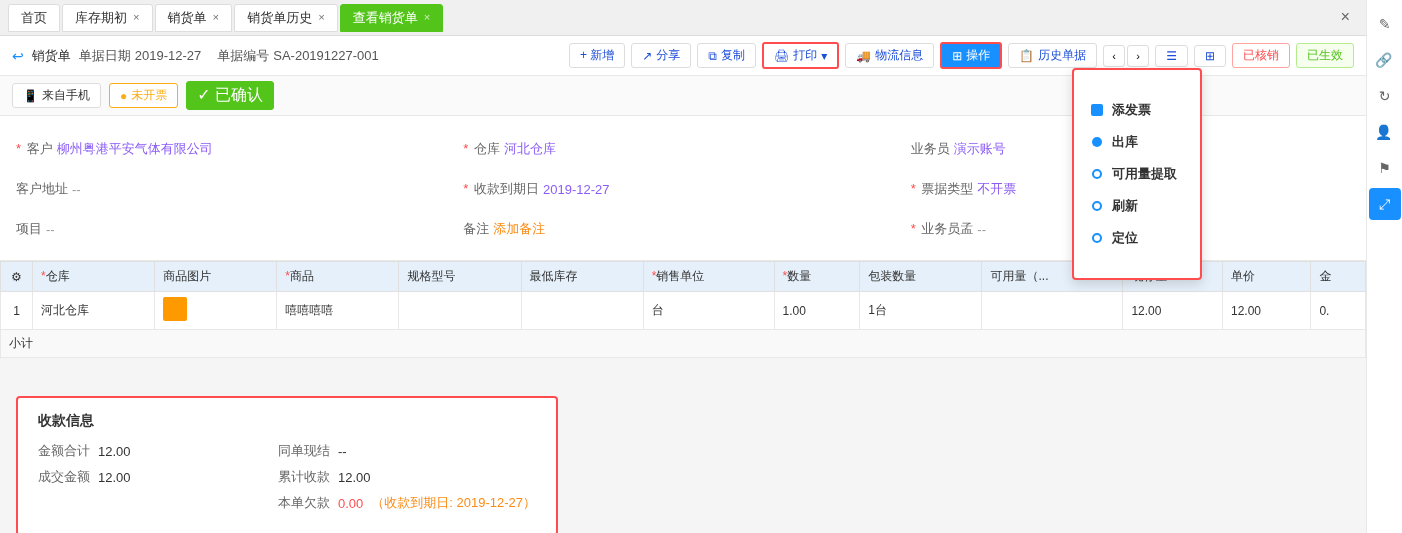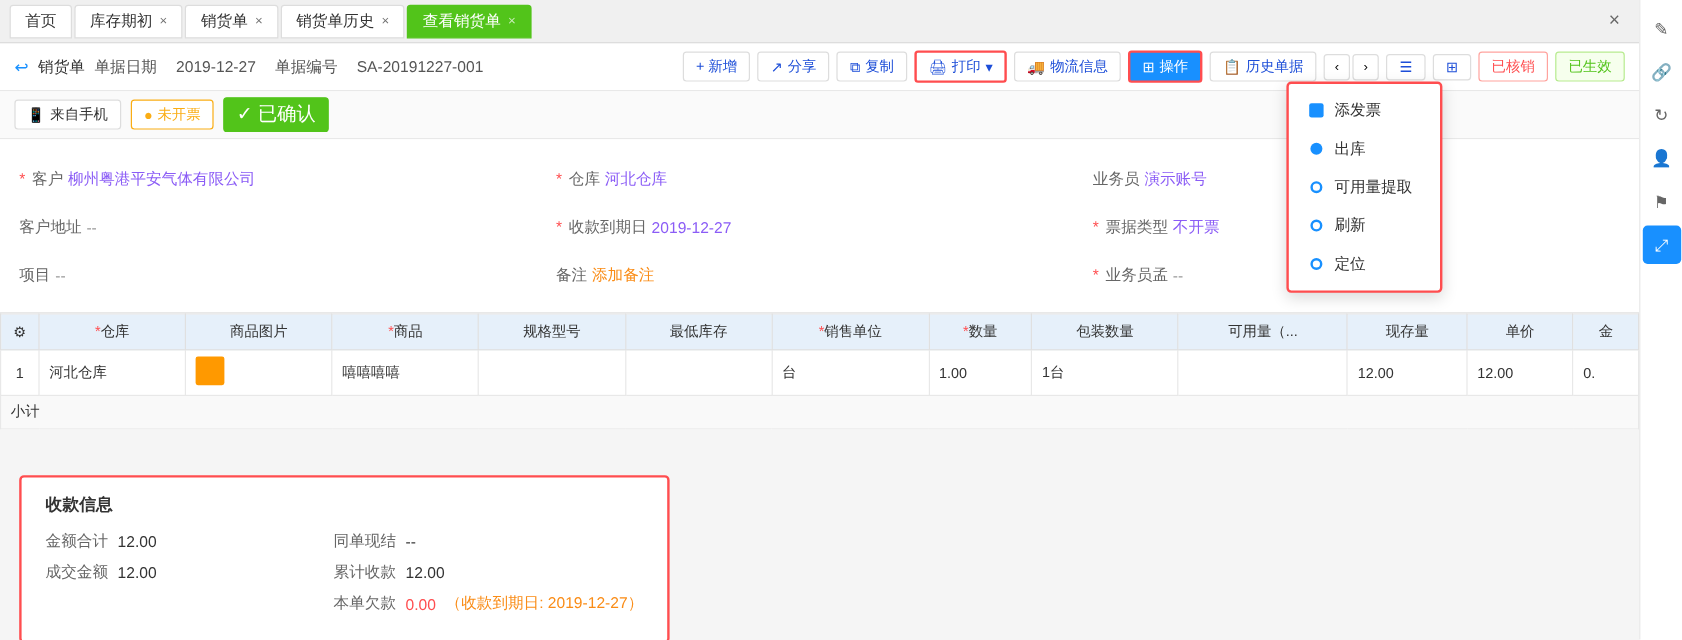--- a/index.html
+++ b/index.html
@@ -1,21 +1,21 @@
 <!DOCTYPE html>
 <html><head>
   <meta charset="utf-8">
   <style>
     * { box-sizing: border-box; margin: 0; padding: 0; }
     body { font-family: "Microsoft YaHei", Arial, sans-serif; font-size: 13px; background: #f5f5f5; color: #333; }
 
     
     .tab-bar {
       display: flex; align-items: center; background: #f0f0f0; border-bottom: 1px solid #ddd;
-      padding: 0 8px; height: 36px; gap: 2px; position: relative;
+      padding: 0 8px; height: 36px; gap: 2px; position: relative; font-family: Liberation Mono, monospace;
     }
     .tab {
       display: flex; align-items: center; padding: 0 12px; height: 28px;
       background: #fff; border: 1px solid #ddd; border-radius: 3px 3px 0 0;
       cursor: pointer; font-size: 13px; gap: 6px; white-space: nowrap;
     }
     .tab.active-green { background: #52c41a; color: #fff; border-color: #52c41a; }
     .tab-close { font-size: 11px; opacity: 0.7; cursor: pointer; }
     .close-btn-right {
       margin-left: auto; font-size: 16px; cursor: pointer; color: #666; padding: 0 8px;
@@ -23,21 +23,21 @@
 
     
     .toolbar {
       display: flex; align-items: center; background: #fff; border-bottom: 1px solid #e8e8e8;
       padding: 6px 12px; gap: 8px; flex-wrap: wrap;
     }
     .doc-title-area { display: flex; align-items: center; gap: 8px; font-size: 13px; }
     .doc-icon { color: #1890ff; font-size: 14px; }
     .doc-label { color: #333; font-weight: 500; }
     .doc-meta { display: flex; align-items: center; gap: 16px; font-size: 13px; color: #555; }
-    .doc-meta-item { display: flex; align-items: center; gap: 16px; justify-content: flex-end; }
+    .doc-meta-item { display: flex; align-items: center; gap: 4px; justify-content: flex-end; }
     .toolbar-actions { display: flex; align-items: center; gap: 6px; margin-left: auto; }
     .toolbar-btn {
       display: flex; align-items: center; gap: 4px; padding: 3px 10px; border: 1px solid #ddd;
       border-radius: 3px; cursor: pointer; font-size: 12px; background: #fff; color: #1d4ed8;
       white-space: nowrap;
     }
     .toolbar-btn.active-op { background: #1890ff; color: #fff; border-color: #1890ff; }
     .toolbar-btn.red-border { border: 2px solid #ff4d4f; }
     .status-btn-green { background: #f6ffed; color: #52c41a; border: 1px solid #b7eb8f; border-radius: 3px; padding: 3px 10px; font-size: 12px; }
     .status-btn-cancel { background: #fff; color: #ff4d4f; border: 1px solid #ffa39e; border-radius: 3px; padding: 3px 10px; font-size: 12px; }
@@ -60,21 +60,21 @@
     .form-field { display: flex; align-items: center; gap: 4px; min-width: 280px; flex: 1; margin-top: 12px; }
     .field-label { color: #666; white-space: nowrap; font-size: 13px; }
     .required-star { color: #ff4d4f; margin-right: 2px; }
     .field-value { color: #8b5cf6; font-size: 13px; }
     .field-dashes { color: #999; }
 
     
     .table-wrapper { background: #fff; overflow-x: auto; }
     table { width: 100%; border-collapse: collapse; font-size: 12px; }
     thead tr { background: #e6f0fa; }
-    th { padding: 6px 8px; border: 1px solid #e0e0e0; text-align: center; font-weight: normal; color: #333; white-space: nowrap; }
+    th { padding: 6px 8px; border: 1px solid #e0e0e0; text-align: left; font-weight: normal; color: #333; white-space: nowrap; }
     td { padding: 5px 8px; border: 1px solid #e8e8e8; color: #333; white-space: nowrap; }
     tbody tr:nth-child(odd) { background: #fff; }
     tbody tr.subtotal { background: #f9f9f9; font-weight: 500; }
     .gear-col { width: 32px; text-align: center; }
     .required-col { color: #ff4d4f; }
     .product-img { width: 24px; height: 24px; background: #ff9900; border-radius: 2px; display: inline-block; }
 
     
     .payment-box {
       border: 2px solid #ff4d4f; border-radius: 4px; padding: 14px 20px;
@@ -84,21 +84,21 @@
     .payment-row { display: flex; align-items: center; gap: 40px; margin-bottom: 8px; }
     .payment-item { display: flex; align-items: center; gap: 8px; min-width: 200px; }
     .payment-label { color: #666; font-size: 13px; }
     .payment-value { color: #333; font-size: 13px; }
     .payment-value.red { color: #ff4d4f; }
 
     
     .dropdown-menu {
       position: absolute; top: 68px; right: 200px; background: #fff;
       border: 2px solid #ff4d4f; border-radius: 4px; z-index: 100;
-      box-shadow: 0 4px 12px rgba(0,0,0,0.15); min-width: 130px; padding: 6px 0;
+      box-shadow: 0 4px 12px rgba(0,0,0,0.15); min-width: 130px; padding: 24px 0; font-weight: bold;
     }
     .dropdown-item {
       display: flex; align-items: center; gap: 8px; padding: 7px 16px;
       cursor: pointer; font-size: 13px; color: #333;
     }
     .dropdown-icon { width: 14px; height: 14px; display: inline-flex; align-items: center; justify-content: center; font-size: 12px; }
     .icon-square { width: 12px; height: 12px; background: #1890ff; border-radius: 2px; }
     .icon-circle { width: 10px; height: 10px; background: #1890ff; border-radius: 50%; }
     .icon-circle-outline { width: 10px; height: 10px; border: 2px solid #1890ff; border-radius: 50%; }
 

